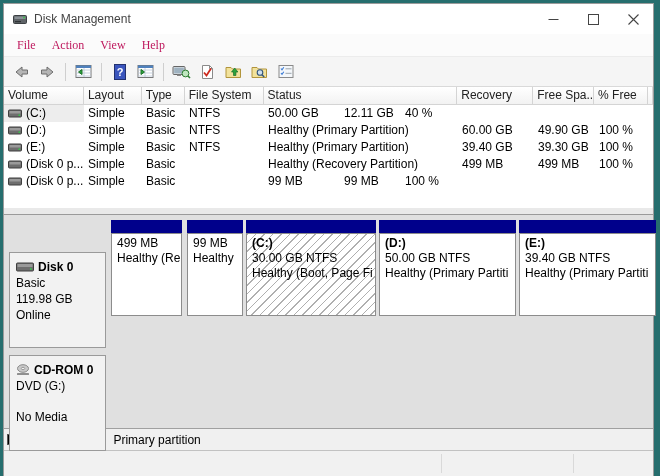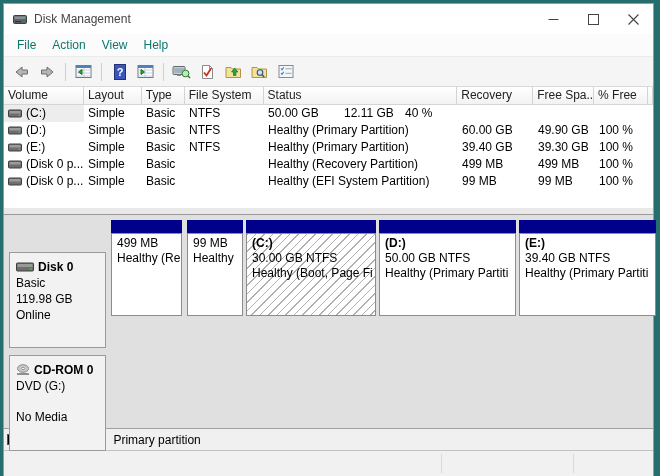--- a/index.html
+++ b/index.html
@@ -16,21 +16,21 @@
     box-sizing:border-box;display:flex;flex-direction:column;
   }
   
   .titlebar{height:30px;display:flex;align-items:center;background:#ffffff;flex:0 0 auto;}
   .titlebar .app-icon{margin:0 6px 0 9px;display:flex;}
   .titlebar .title{color:#444;font-size:12px;}
   .titlebar .spacer{flex:1;}
   .win-btn{width:40px;height:30px;display:flex;align-items:center;justify-content:center;}
   
   .menubar{height:22px;display:flex;align-items:center;background:#fbfbfb;padding-left:5px;flex:0 0 auto;}
-  .menu-item{padding:0 8px;height:22px;line-height:22px;color:#0f766e;}
+  .menu-item{padding:0 8px;height:22px;line-height:22px;color:#be185d;font-family:Liberation Serif, serif;}
   
   .toolbar{height:29px;background:#f5f5f5;border-top:1px solid #ececec;border-bottom:1px solid #d9d9d9;
     display:flex;align-items:center;padding-left:6px;gap:3px;flex:0 0 auto;}
   .tb-btn{width:23px;height:23px;display:flex;align-items:center;justify-content:center;}
   .tb-sep{width:1px;height:18px;background:#cfcfcf;margin:0 3px;}
   
   .listview{height:120px;background:#ffffff;overflow:hidden;flex:0 0 auto;}
   .lv-header{display:flex;height:18px;}
   .lv-h{box-sizing:border-box;background:linear-gradient(#ffffff,#f2f2f2);
     border-right:1px solid #d4d4d4;border-bottom:1px solid #d4d4d4;
@@ -277,21 +277,20 @@
       <div class="lv-c col-volume">
         <svg width="14" height="9" viewBox="0 0 14 9">
           <rect x="0.5" y="1" width="13" height="7" rx="1" fill="#6e6e6e" stroke="#3f3f3f"></rect>
           <rect x="1.5" y="2" width="11" height="2.5" fill="#9a9a9a"></rect>
         </svg>
         <span>(Disk 0 p...</span>
       </div>
       <div class="lv-c col-layout">Simple</div>
       <div class="lv-c col-type">Basic</div>
       <div class="lv-c col-fs"></div>
-      <div class="lv-c col-status">Healthy (EFI System Partition)</div>
       <div class="lv-c col-capacity">99 MB</div>
       <div class="lv-c col-free">99 MB</div>
       <div class="lv-c col-pct">100 %</div>
     </div>
   </div>
 
   <div class="splitter"></div>
 
   <div class="graphical">
 

